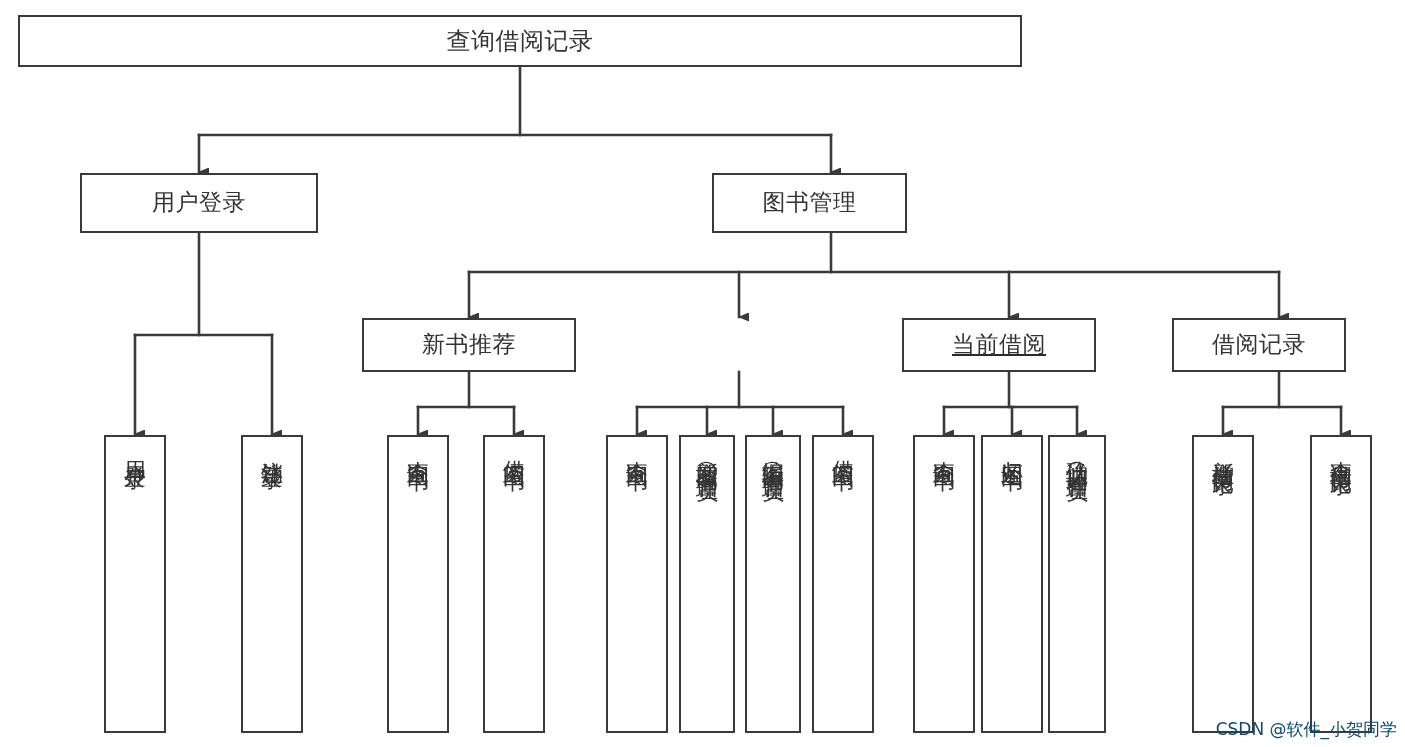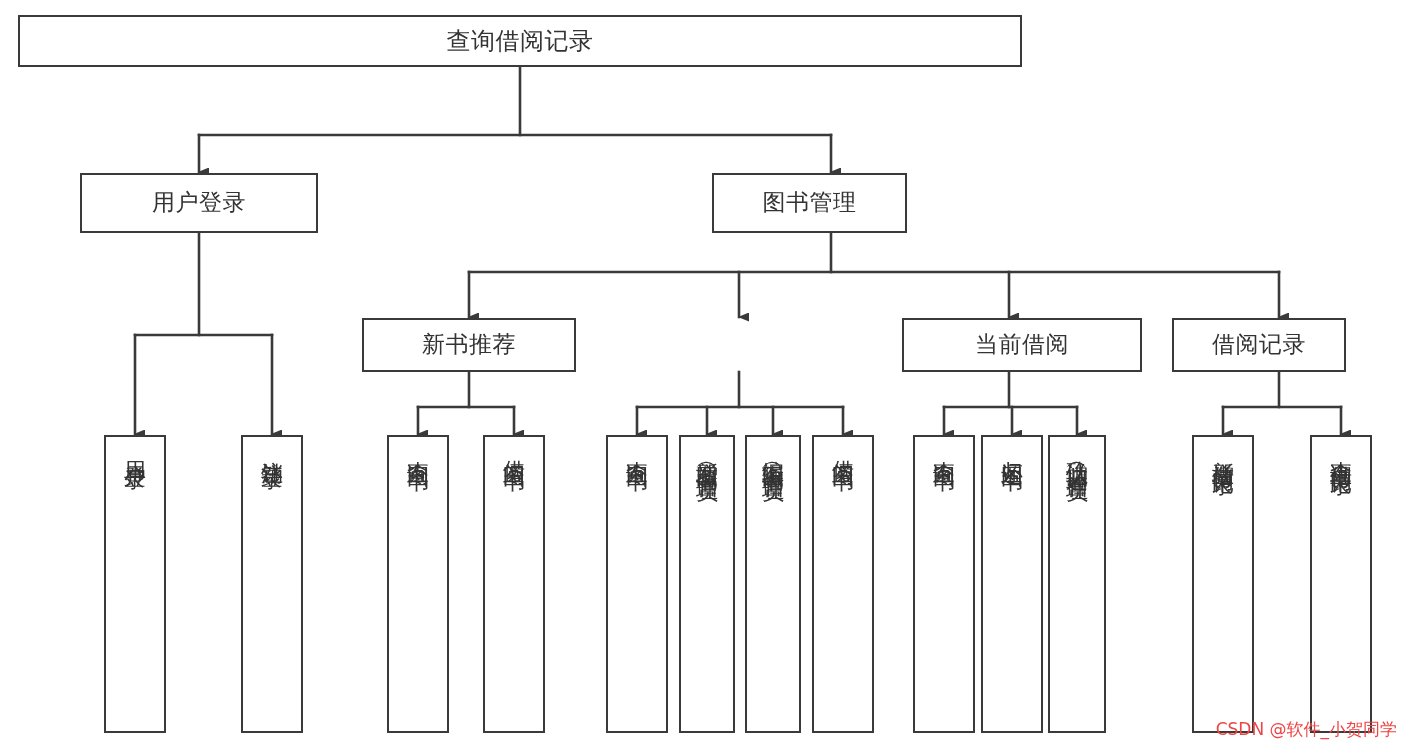--- a/index.html
+++ b/index.html
@@ -63,21 +63,21 @@
     font-size: 22px;
     letter-spacing: 3px;
     line-height: 1;
     white-space: nowrap;
   }
   #watermark {
     position: absolute;
     right: 8px;
     bottom: 6px;
     font-size: 17px;
-    color: #ef4444;
+    color: #0c4a6e;
     font-family: "DejaVu Sans", "Liberation Sans", sans-serif;
     white-space: nowrap;
     pointer-events: none;
   }
 </style>
 </head>
 <body>
 
 <div id="diagram-root">
 
@@ -131,21 +131,21 @@
   <div class="node horiz" style="left:80px; top:173px; width:238px; height:60px;">
     <span class="node-label">用户登录</span>
   </div>
   <div class="node horiz" style="left:712px; top:173px; width:195px; height:60px;">
     <span class="node-label">图书管理</span>
   </div>
 
   <div class="node horiz" style="left:362px; top:318px; width:214px; height:54px;">
     <span class="node-label">新书推荐</span>
   </div>
-  <div class="node horiz" style="left:902px; top:318px; width:240px; height:54px;">
+  <div class="node horiz" style="left:902px; top:318px; width:194px; height:54px;text-decoration:underline;">
     <span class="node-label">当前借阅</span>
   </div>
   <div class="node horiz" style="left:1172px; top:318px; width:174px; height:54px;">
     <span class="node-label">借阅记录</span>
   </div>
 
   <div class="node vert" style="left:104px; top:435px; width:62px; height:298px;">
     <span class="node-label">用户登录</span>
   </div>
   <div class="node vert" style="left:241px; top:435px; width:62px; height:298px;">

